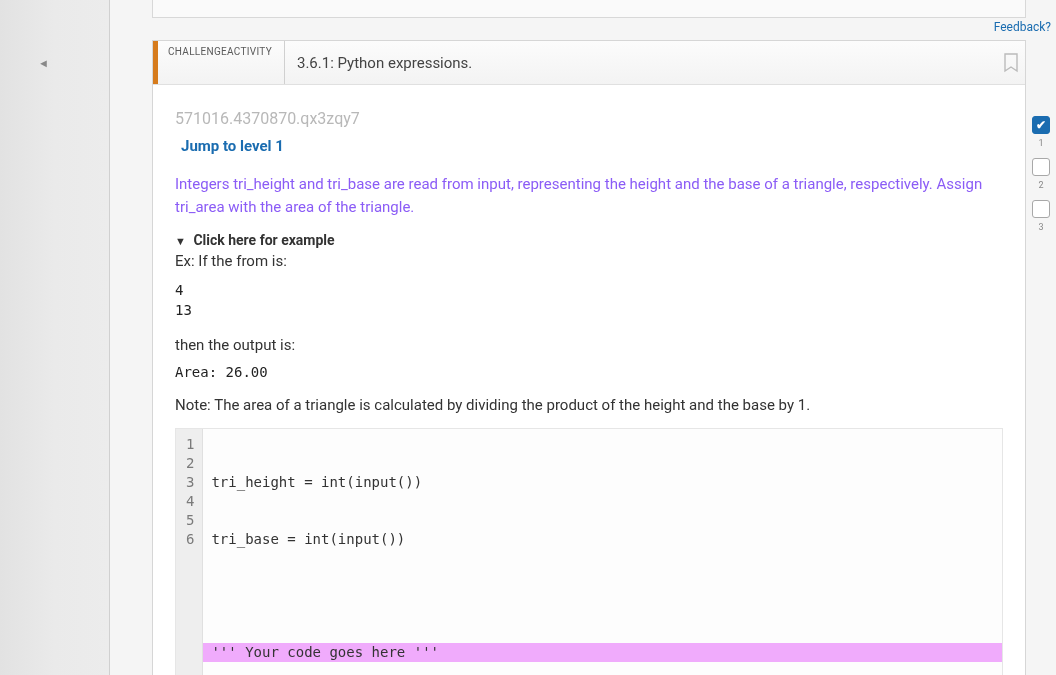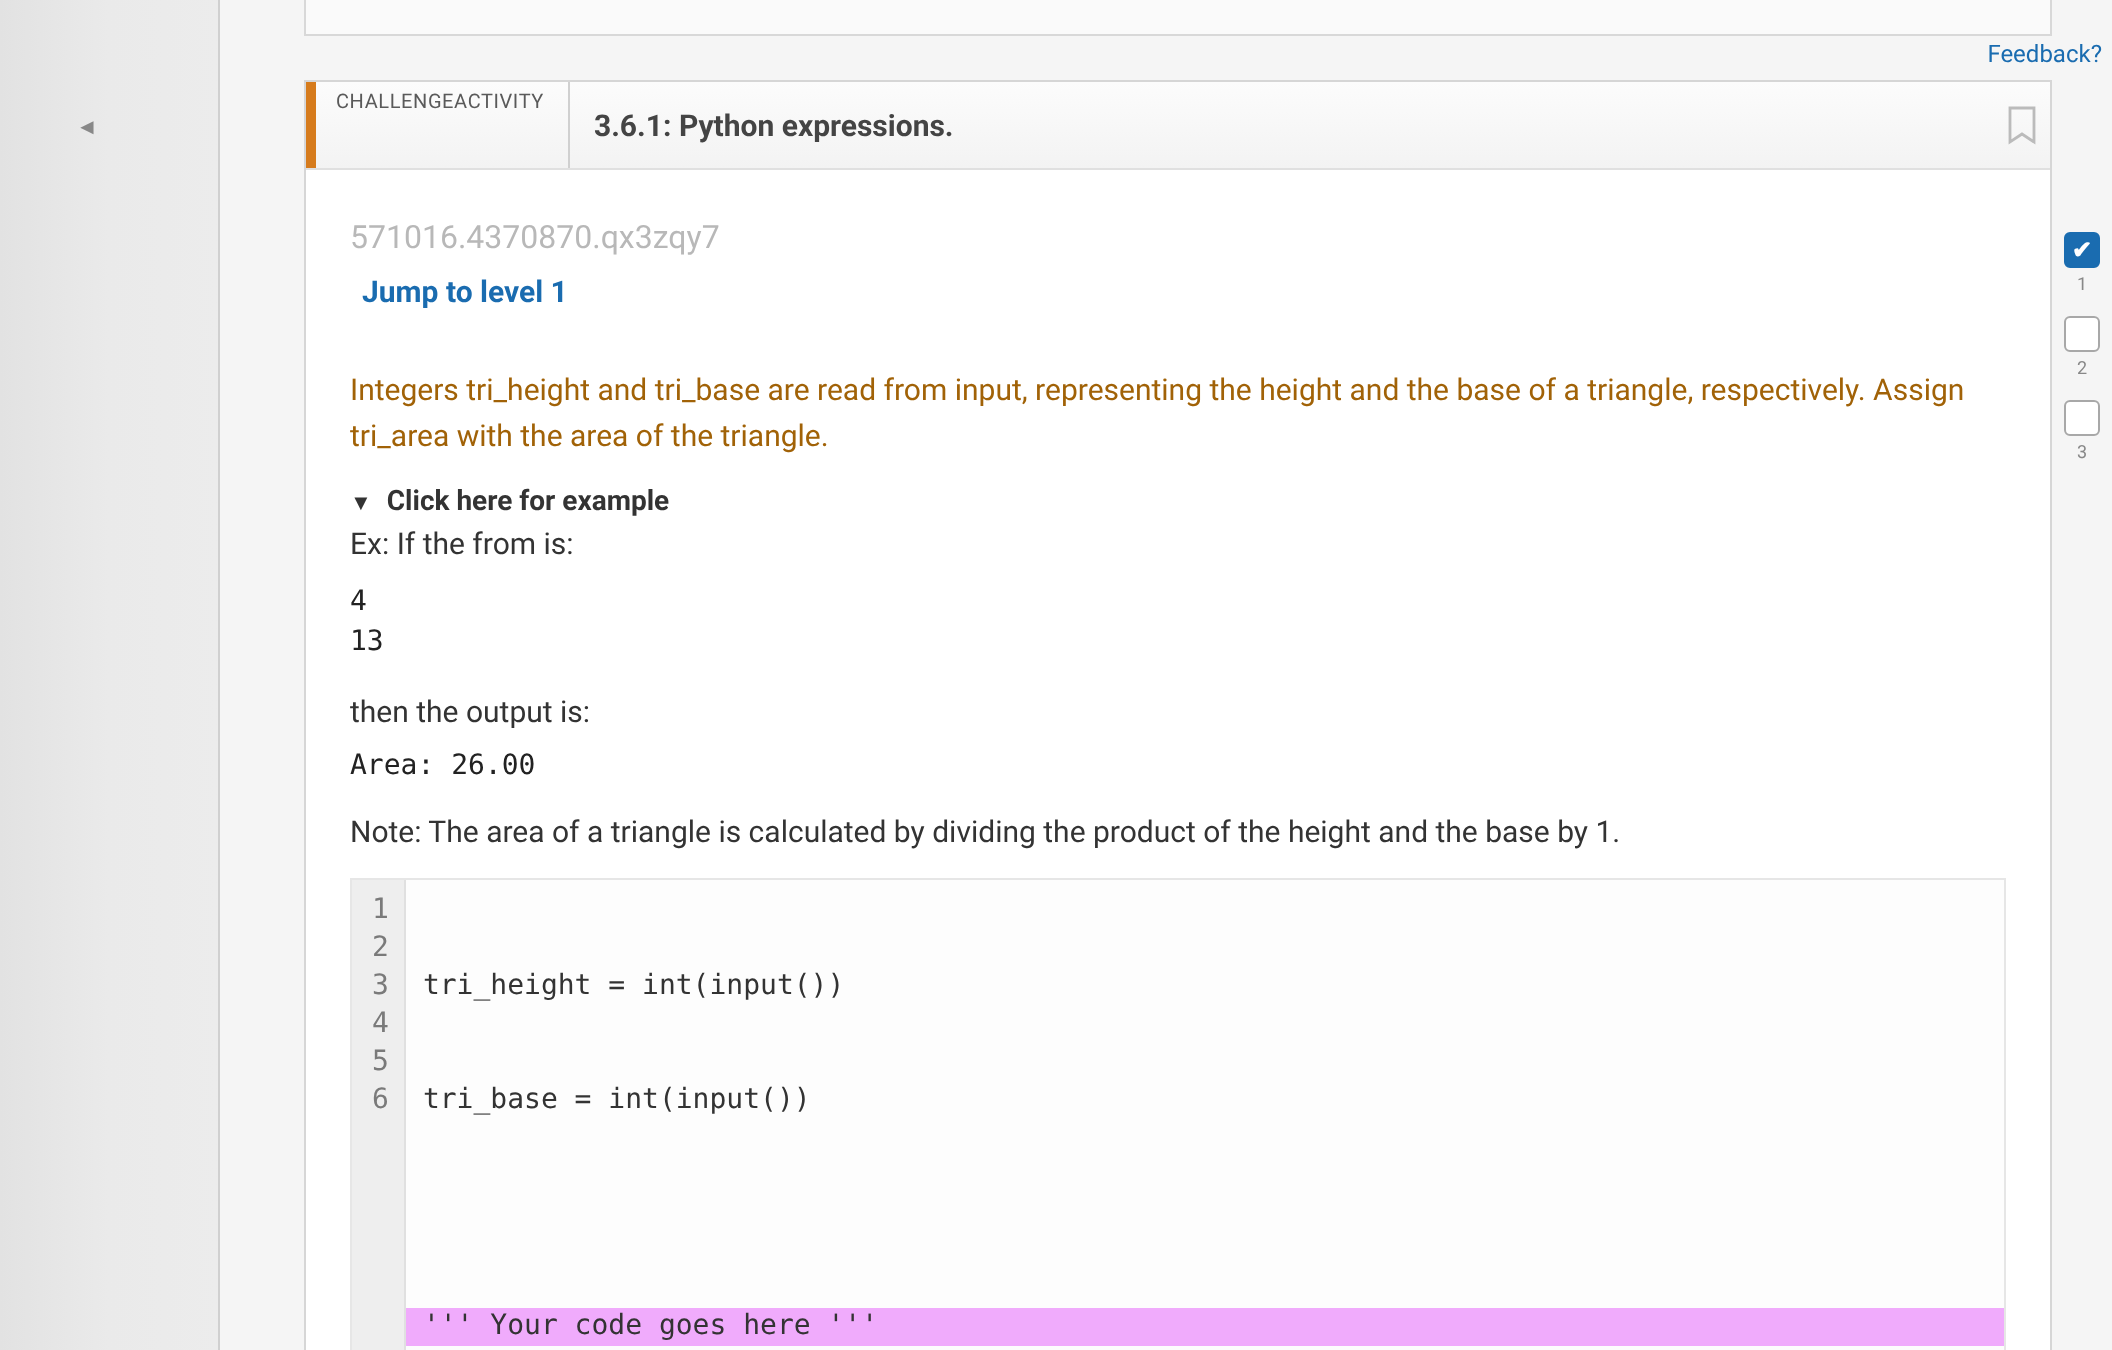--- a/index.html
+++ b/index.html
@@ -74,21 +74,20 @@
       color: #5a5a5a;
       letter-spacing: 0.3px;
       font-weight: 400;
     }
     .activity-title {
       display: flex;
       align-items: center;
       padding-left: 12px;
       font-size: 15px;
       color: #444;
-      font-weight: bold;
     }
     .activity-bookmark {
       margin-left: auto;
       width: 28px;
       display: flex;
       align-items: center;
       justify-content: center;
       color: #bbb;
       cursor: pointer;
     }
@@ -106,24 +105,23 @@
       color: #1a6cb0;
       font-weight: 700;
       font-size: 15px;
       cursor: pointer;
       display: inline-block;
       margin-bottom: 18px;
       margin-left: 6px;
     }
     .prompt-text {
       font-size: 15px;
-      color: #a16207;
+      color: #8b5cf6;
       line-height: 1.55;
       margin-bottom: 12px;
-      margin-top: 11px;
     }
     .example-toggle {
       font-size: 14px;
       font-weight: 700;
       color: #333;
       cursor: pointer;
       margin-bottom: 4px;
     }
     .example-toggle .tri {
       font-size: 11px;

